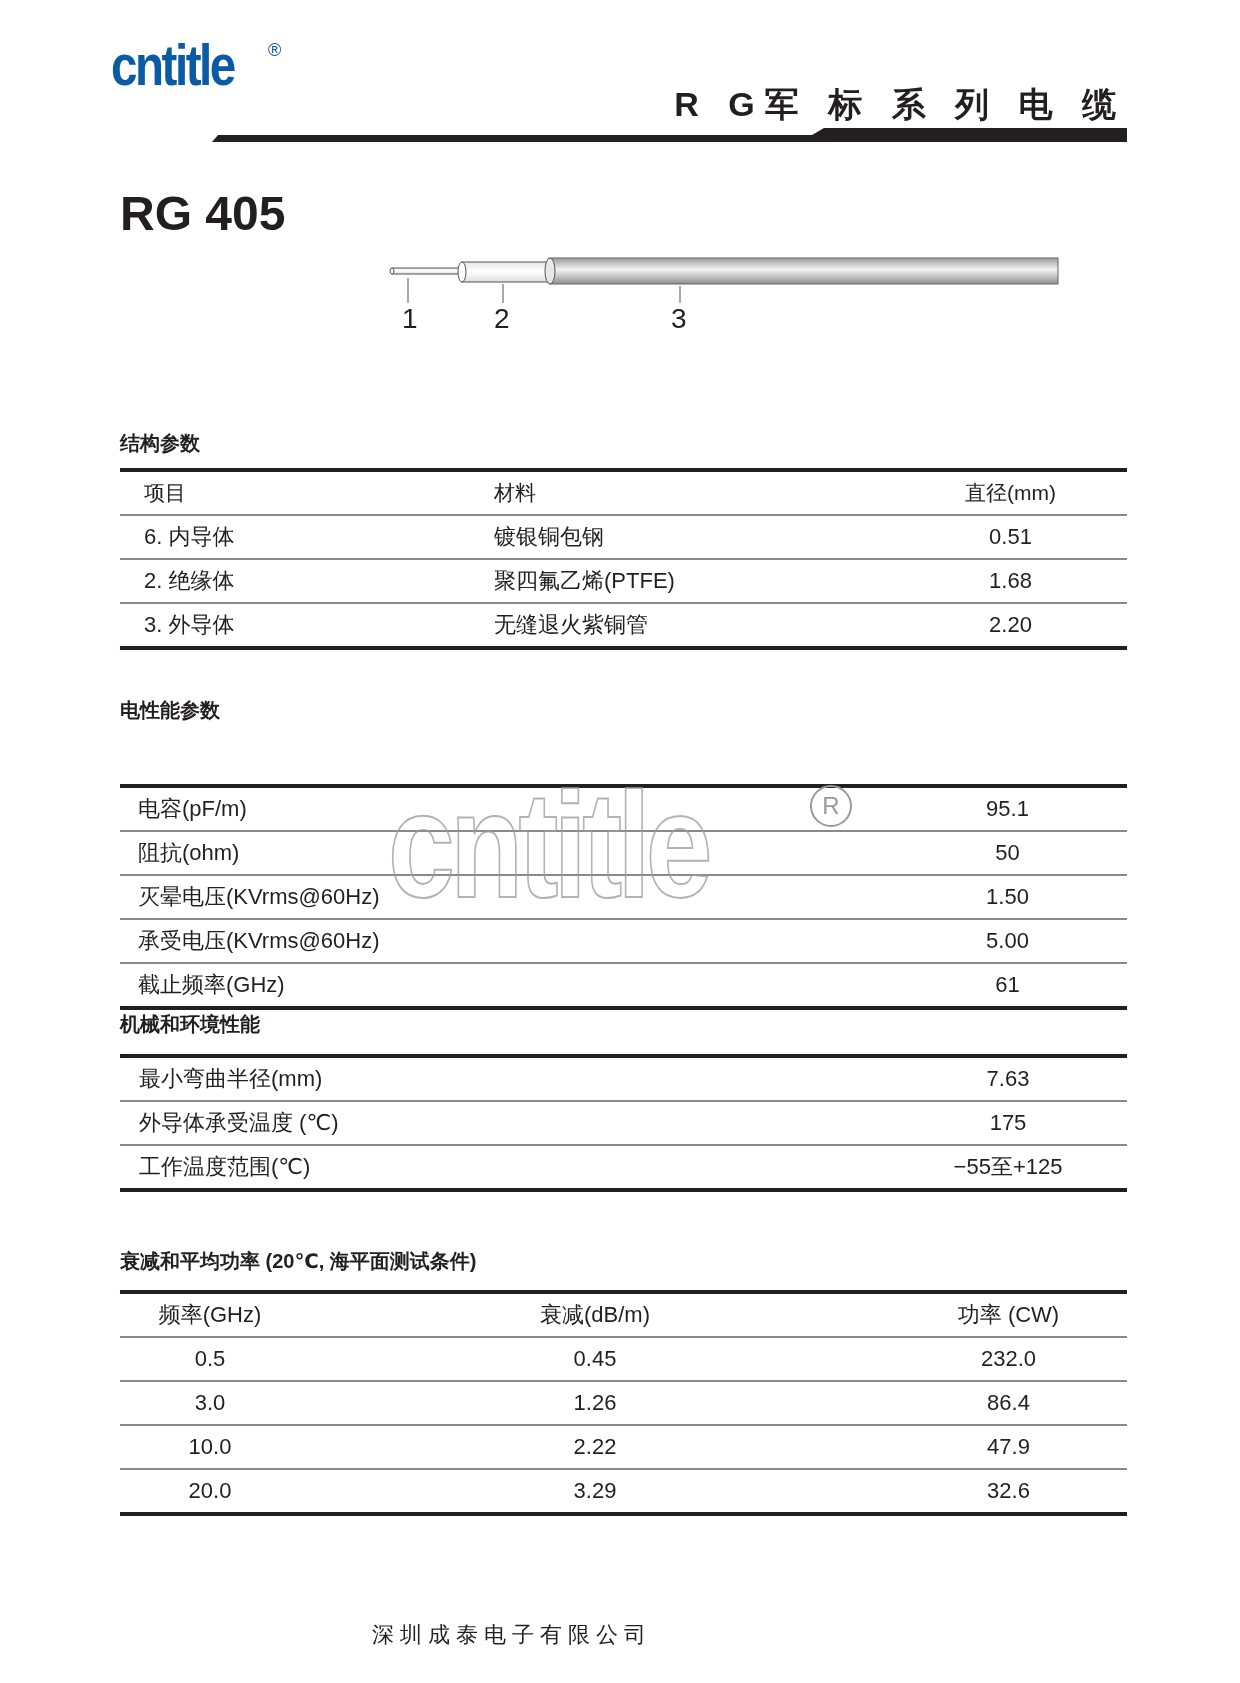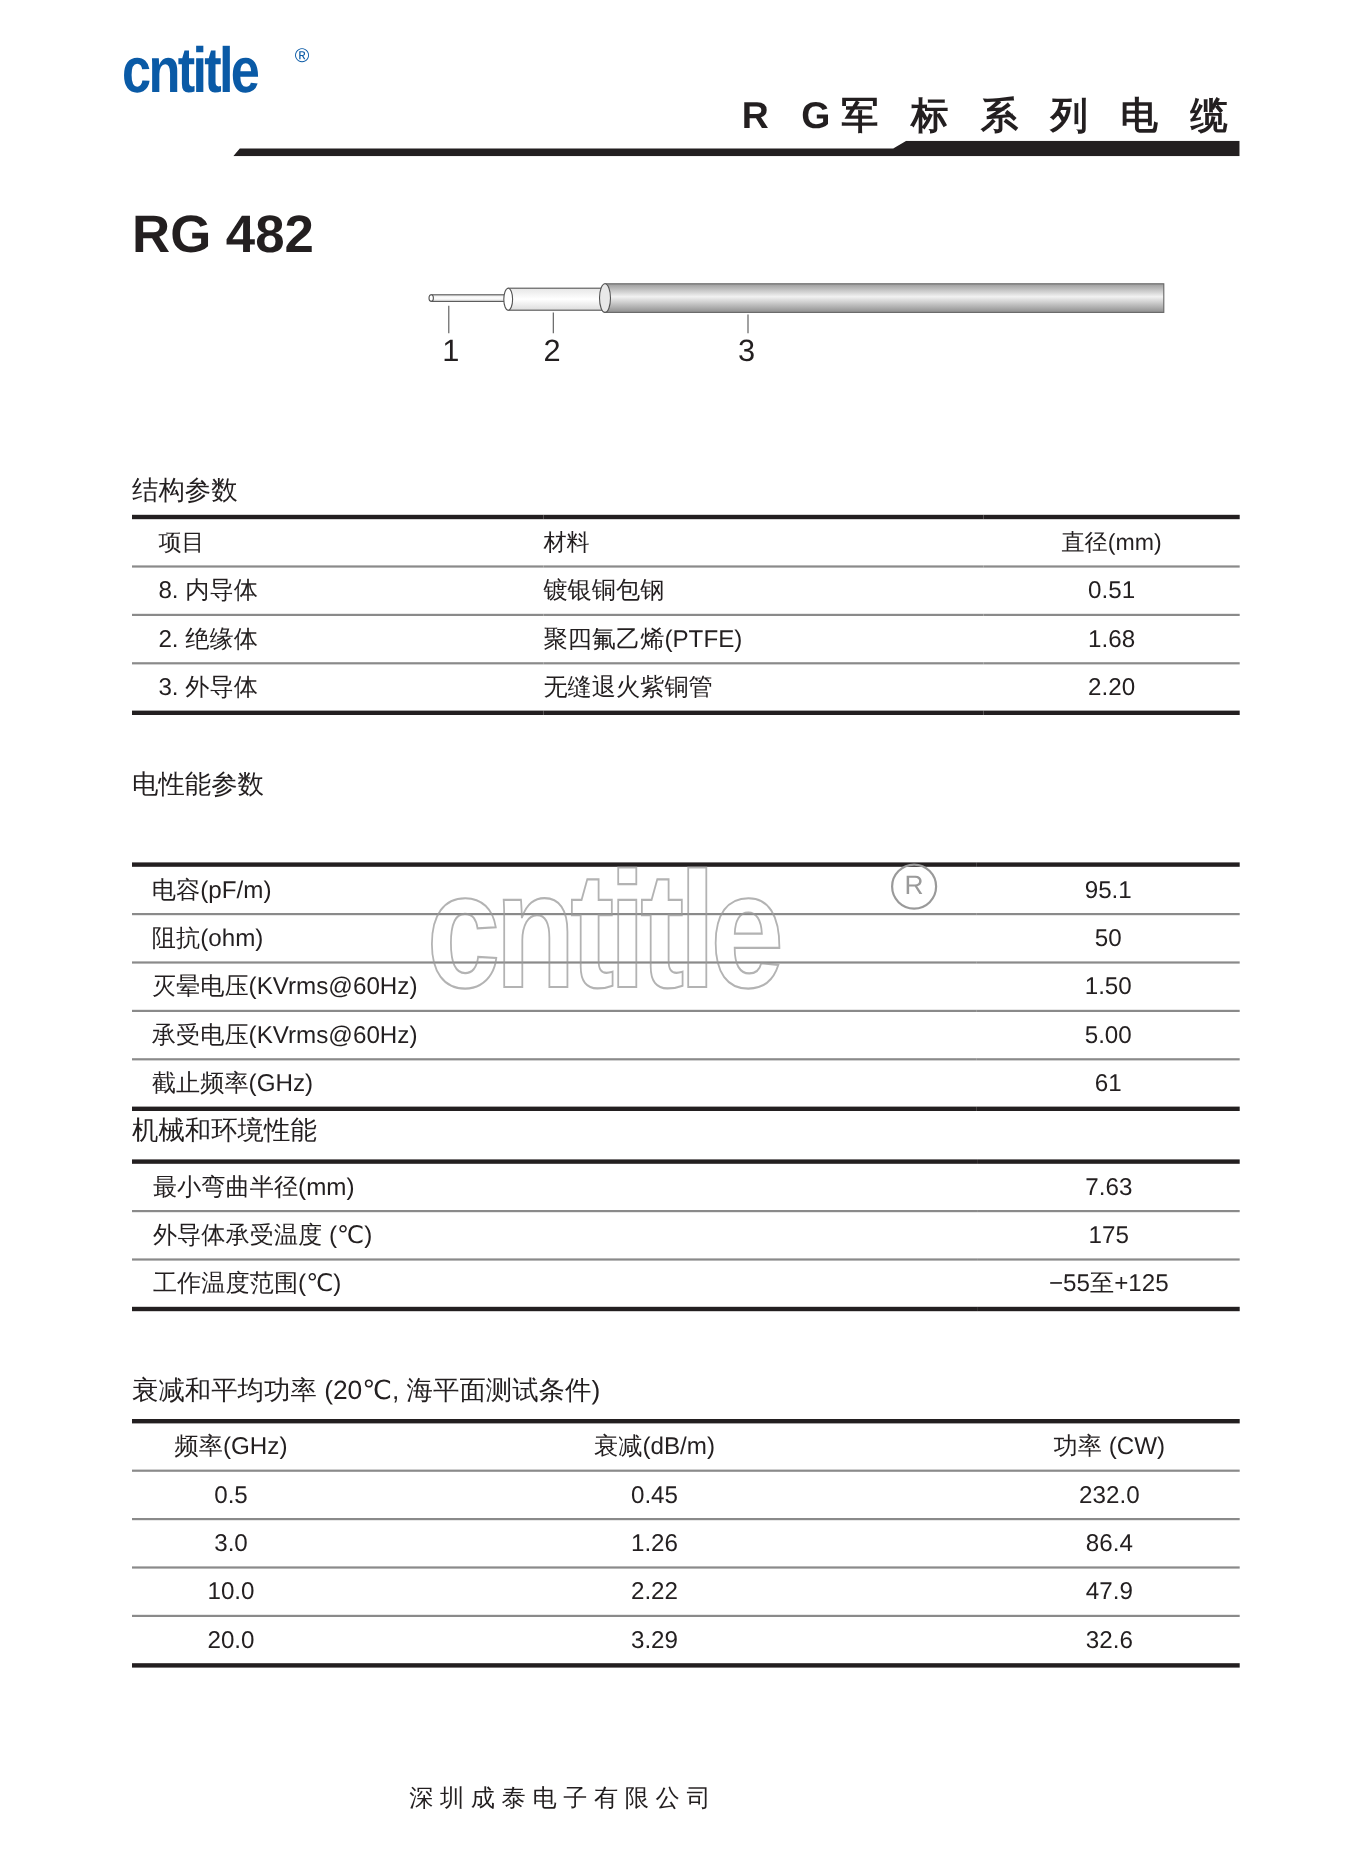--- a/index.html
+++ b/index.html
@@ -15,21 +15,21 @@
                   letter-spacing: 10px; color: #231f20; }
 
   .header-bar { position: absolute; left: 212px; top: 128px; width: 915px; height: 14px; }
   .header-bar svg { display: block; }
 
   .model { position: absolute; left: 120px; top: 186px; font-size: 48px; font-weight: bold; color: #231f20; }
 
   .cable { position: absolute; left: 396px; top: 250px; width: 650px; height: 110px; }
   .callout-num { position: absolute; font-size: 28px; color: #231f20; font-weight: normal; }
 
-  .section-title { position: absolute; left: 120px; font-size: 24px; font-weight: normal; color: #231f20; }
+  .section-title { position: absolute; left: 120px; font-size: 20px; font-weight: bold; color: #231f20; }
 
   table.spec { position: absolute; left: 120px; width: 1007px; border-collapse: collapse;
                border-top: 4px solid #231f20; border-bottom: 4px solid #231f20; }
   table.spec td, table.spec th { height: 42px; font-size: 22px; font-weight: normal; padding: 0;
                                  border-bottom: 2px solid #8a8a8a; color: #231f20; }
   table.spec tr:last-child td { border-bottom: none; }
   table.spec th { font-weight: normal; font-size: 21px; }
   .c1 { padding-left: 24px !important; text-align: left; }
   .c2 { text-align: left; }
   .c3 { text-align: center; }
@@ -49,21 +49,21 @@
 
 <div class="logo">cntitle</div>
 <div class="logo-reg">®</div>
 <div class="series-title">R G军 标 系 列 电 缆</div>
 <div class="header-bar">
   <svg width="915" height="14" viewBox="0 0 915 14">
     <polygon points="6,7 600,7 612,0 915,0 915,14 0,14" fill="#231f20"></polygon>
   </svg>
 </div>
 
-<div class="model">RG 482</div>
+<div class="model">RG 405</div>
 
 <div class="cable" style="left:380px; top:235px; width:680px; height:120px;">
   <svg width="680" height="120" viewBox="0 0 680 120">
     <defs>
       <linearGradient id="outer" x1="0" y1="0" x2="0" y2="1">
         <stop offset="0" stop-color="#9b9b9b"></stop>
         <stop offset="0.45" stop-color="#f2f2f2"></stop>
         <stop offset="1" stop-color="#8f8f8f"></stop>
       </linearGradient>
       <linearGradient id="ins" x1="0" y1="0" x2="0" y2="1">
@@ -93,21 +93,21 @@
 
 <div class="section-title" style="top:430px;">结构参数</div>
 <table class="spec" style="top:468px;">
   <tbody>
       <tr>
     <th class="c1" style="width:350px;">项目</th>
     <th class="c2" style="width:400px;">材料</th>
     <th class="c3">直径(mm)</th>
   </tr>
   <tr>
-    <td class="c1">8. 内导体</td>
+    <td class="c1">6. 内导体</td>
     <td class="c2">镀银铜包钢</td>
     <td class="c3">0.51</td>
   </tr>
   <tr>
     <td class="c1">2. 绝缘体</td>
     <td class="c2">聚四氟乙烯(PTFE)</td>
     <td class="c3">1.68</td>
   </tr>
   <tr>
     <td class="c1">3. 外导体</td>

